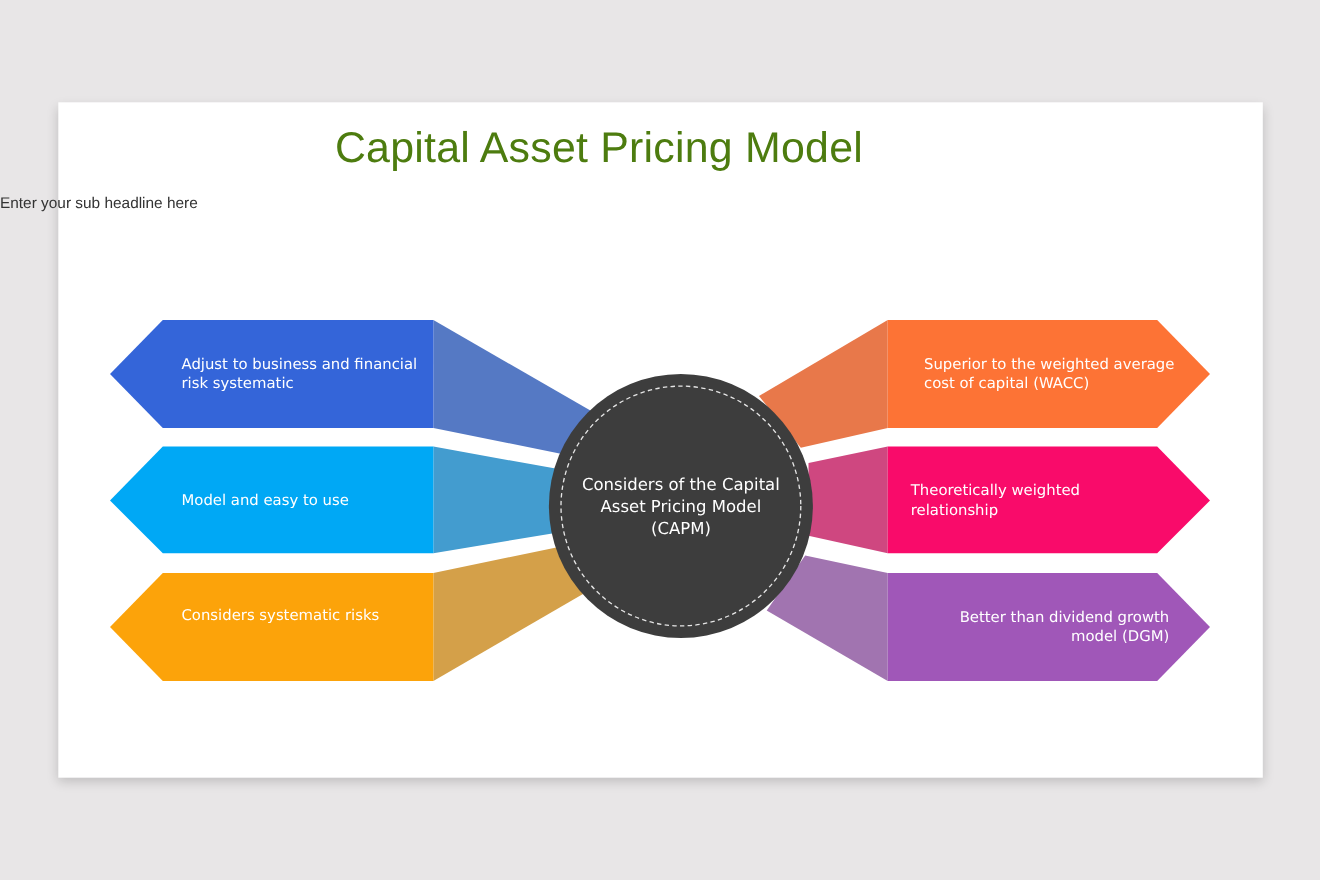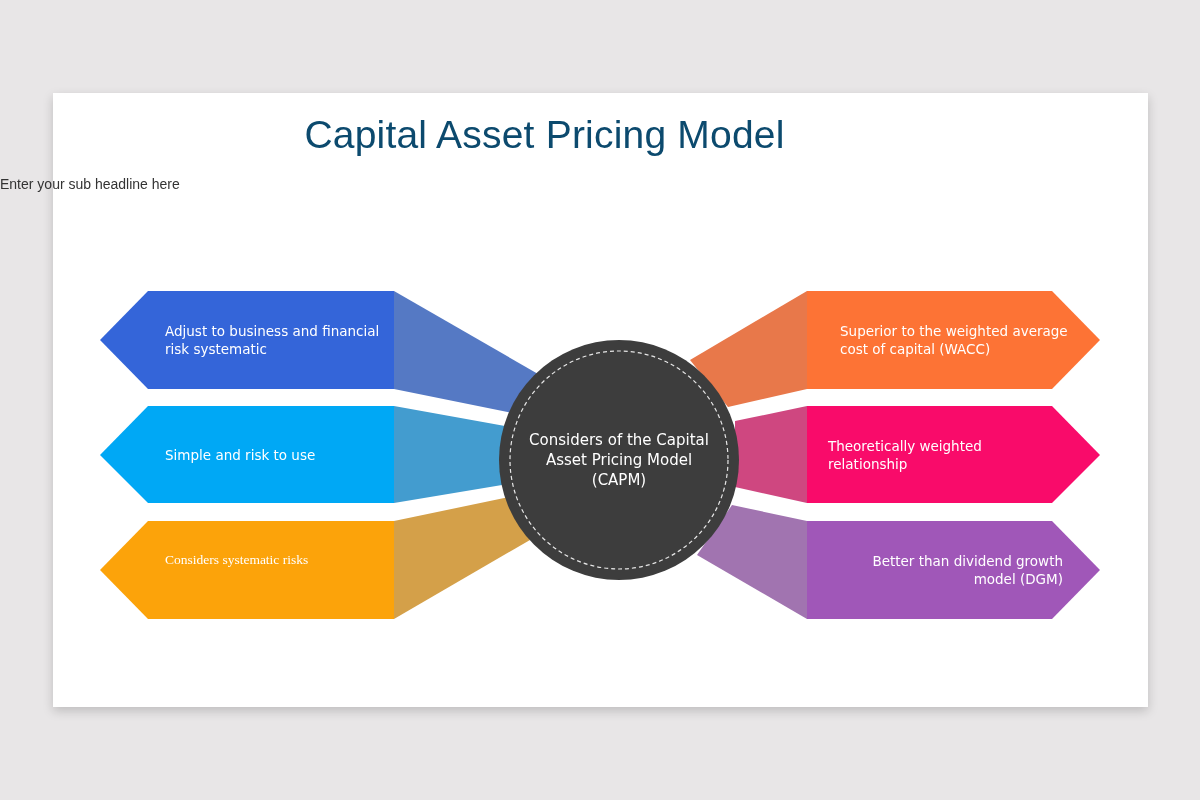--- a/index.html
+++ b/index.html
@@ -15,21 +15,21 @@
     left: 53px; top: 93px;
     width: 1095px; height: 614px;
     background: #ffffff;
     box-shadow: 0 4px 10px rgba(0,0,0,0.18);
   }
   .title {
     position: absolute;
     left: 0; top: 113px; width: 1089px;
     text-align: center;
     font-size: 39px;
-    color: #0c4a6e;
+    color: #4d7c0f;
     font-family: "Liberation Sans", sans-serif;
     letter-spacing: 0.2px;
   }
   .subtitle {
     position: absolute;
     left: 0; top: 176px; width: 1200px;
     text-align: left;
     font-size: 14px;
     color: #333333;
   }
@@ -83,19 +83,19 @@
 
   <polygon id="b3" points="807,291 1052,291 1100,340 1052,389 807,389" fill="#fd7335"></polygon>
   <polygon id="b4" points="807,406 1052,406 1100,455 1052,503 807,503" fill="#f90b6a"></polygon>
   <polygon id="b5" points="807,521 1052,521 1100,570 1052,619 807,619" fill="#a057b8"></polygon>
 
   <circle id="cfill" cx="619" cy="460" r="120" fill="#3d3d3d"></circle>
   <circle id="cring" cx="619" cy="460" r="109" fill="none" stroke-width="1.2" stroke-dasharray="4 3" stroke="#e6e6e6"></circle>
 </svg>
 
 <div class="label" style="left:165px; top:291px; width:225px; height:98px;">Adjust to business and financial risk systematic</div>
-<div class="label" style="left:165px; top:406px; width:225px; height:97px;">Simple and risk to use</div>
-<div class="label" style="left:165px; top:521px; width:225px; height:78px;font-family:Liberation Serif, serif;">Considers systematic risks</div>
+<div class="label" style="left:165px; top:406px; width:225px; height:97px;">Model and easy to use</div>
+<div class="label" style="left:165px; top:521px; width:225px; height:78px;">Considers systematic risks</div>
 <div class="label" style="left:840px; top:291px; width:235px; height:98px;">Superior to the weighted average cost of capital (WACC)</div>
 <div class="label" style="left:828px; top:406px; width:235px; height:97px;">Theoretically weighted relationship</div>
 <div class="label" style="left:828px; top:521px; width:235px; height:98px;text-align:right;">Better than dividend growth model (DGM)</div>
 
 <div class="center-text">Considers of the Capital Asset Pricing Model (CAPM)</div>
 
 </body></html>

